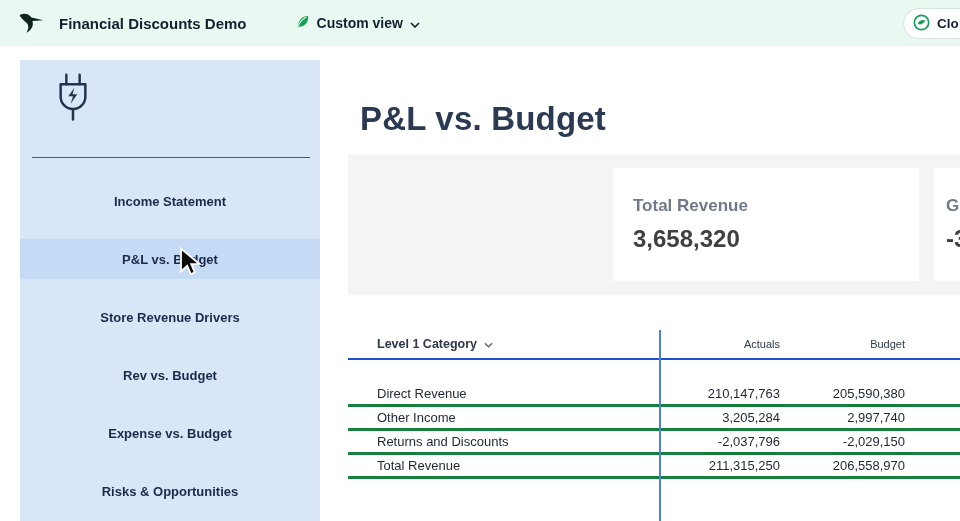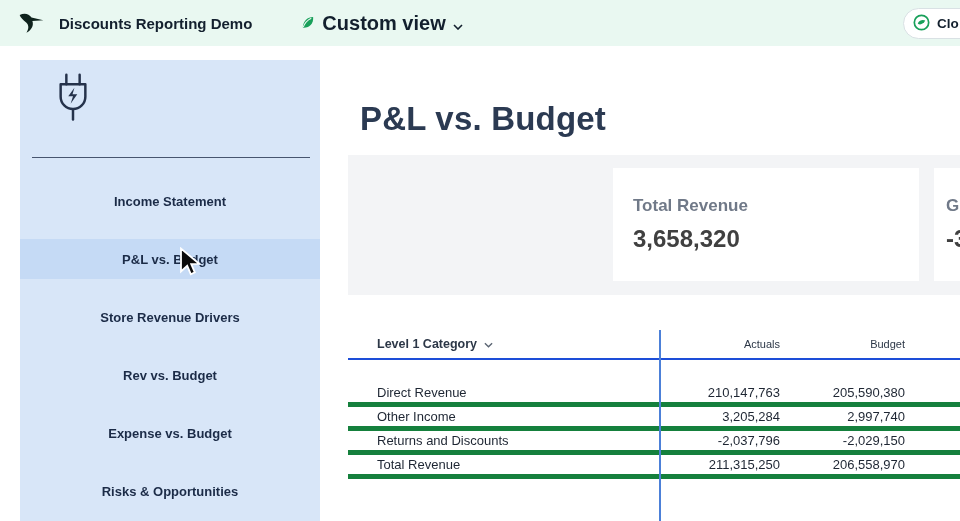--- a/index.html
+++ b/index.html
@@ -15,21 +15,21 @@
   
   .topbar {
     position:absolute; top:0; left:0; width:960px; height:46px;
     background:#e9f8f1;
     display:flex; align-items:center;
   }
   .logo { margin-left:18px; display:flex; align-items:center; }
   .app-title { margin-left:14px; font-size:15px; font-weight:700; color:#13202e; }
   .view-switcher {
     margin-left:42px; display:flex; align-items:center; gap:7px;
-    font-size:20px; font-weight:700; color:#13202e; cursor:pointer;
+    font-size:14px; font-weight:700; color:#13202e; cursor:pointer;
     background:transparent; border:none; font-family:inherit;
   }
   .pill {
     position:absolute; left:903px; top:8px; height:31px; width:100px;
     background:#ffffff; border:1px solid #d9e1e4; border-radius:16px;
     display:flex; align-items:center; gap:7px; padding-left:9px;
     font-size:13.5px; font-weight:700; color:#13202e;
   }
 
   
@@ -93,35 +93,35 @@
   .th-cat {
     width:312px; padding-left:29px; display:flex; align-items:center; gap:7px;
     font-size:12.5px; font-weight:700; color:#2c3747; cursor:pointer;
   }
   .th-num { font-size:11px; color:#2c3747; text-align:right; }
   .w-act { width:120px; }
   .w-bud { width:125px; }
   .tbody { margin-top:23px; }
   .tr {
     display:flex; align-items:center; height:24px;
-    border-bottom:5px solid #15803d; font-size:13px; color:#1e2633;
+    border-bottom:3px solid #15803d; font-size:13px; color:#1e2633;
   }
   .td-cat { width:312px; padding-left:29px; }
   .td-num { text-align:right; }
 </style>
 </head>
 <body>
 
 <header class="topbar">
   <span class="logo">
     <svg viewBox="0 0 32 32" width="27" height="27" aria-hidden="true">
       <path d="M2 6 C7 3 13 4 16 9 L30 12 L17 13 C19 18 16 24 10 27 C13 22 13 18 10 15 C6 12 3 9 2 6 Z" fill="#0f231d"></path>
     </svg>
   </span>
-  <span class="app-title">Discounts Reporting Demo</span>
+  <span class="app-title">Financial Discounts Demo</span>
   <button class="view-switcher">
     <span>
       <svg viewBox="0 0 16 16" width="15" height="15" aria-hidden="true">
         <path d="M14 2 C8 2 3.5 6 3 13 C3 13 3.5 13.5 4 13.5 C10.5 13.5 14.5 9 14 2 Z" fill="#18a05a"></path>
         <path d="M3.5 13 C5 8.5 8 5.5 12 3.5" stroke="#e9f8f1" stroke-width="1.2" fill="none"></path>
       </svg>
     </span>
     <span>Custom view</span>
     <span>
       <svg viewBox="0 0 10 6" width="10" height="6" aria-hidden="true">

